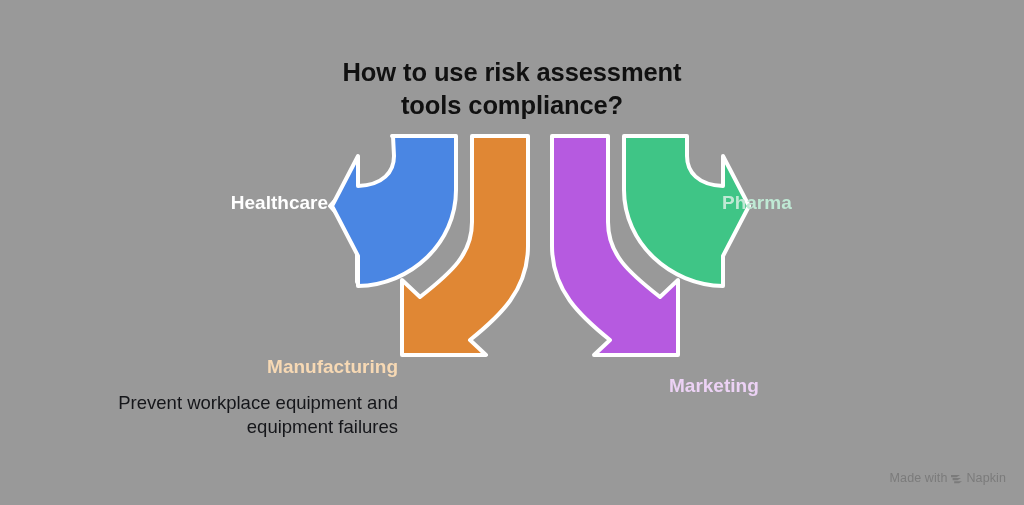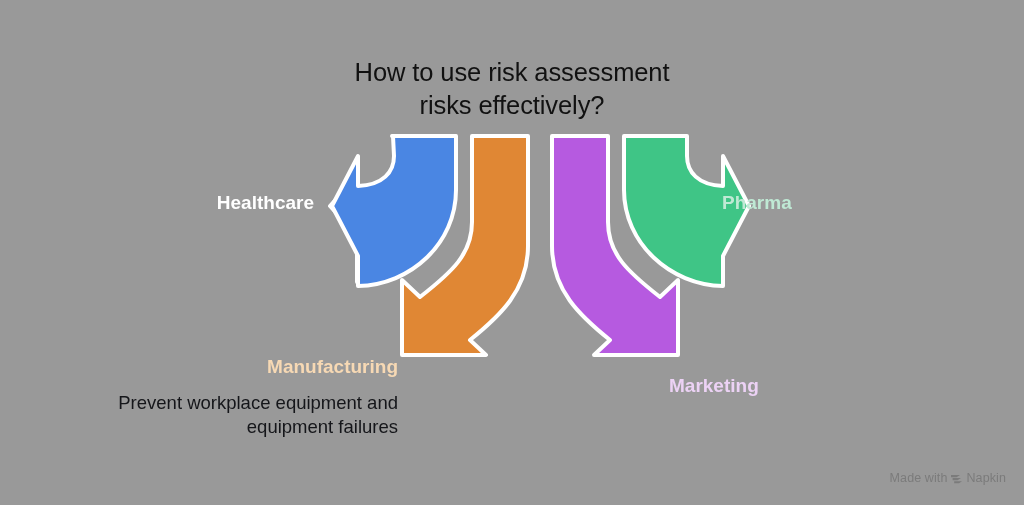--- a/index.html
+++ b/index.html
@@ -20,21 +20,21 @@
   }
 
   
   #title {
     position: absolute;
     left: 262px;
     top: 56px;
     width: 500px;
     text-align: center;
     font-size: 25.5px;
-    font-weight: normal;
+    font-weight: bold;
     line-height: 1.28;
     color: #111111;
     letter-spacing: -0.1px;
   }
 
   
   #diagram {
     position: absolute;
     left: 0;
     top: 0;
@@ -59,21 +59,21 @@
     color: #15161a;
     margin: 0;
     padding-top: 12px;
   }
 
   .node.align-right { text-align: right; }
   .node.align-left  { text-align: left;  }
 
   
   #node-healthcare {
-    left: 2px;
+    left: 16px;
     top: 191px;
     width: 312px;
   }
   
   #node-pharma {
     left: 722px;
     top: 191px;
     width: 268px;
   }
   
@@ -106,21 +106,21 @@
     line-height: 0;
   }
 </style>
 </head>
 <body>
 
 <div id="stage">
 
   <div id="title">
     <div>How to use risk assessment</div>
-    <div>risks effectively?</div>
+    <div>tools compliance?</div>
   </div>
 
   <svg id="diagram" viewBox="0 0 1024 505">
 
     <path fill="#4a86e3" stroke="#ffffff" stroke-width="4" stroke-linejoin="round" d="M 392 136
              L 455 136
              L 455 186
              C 455 241 412 281 357 282
              L 357 176
              L 330 206

